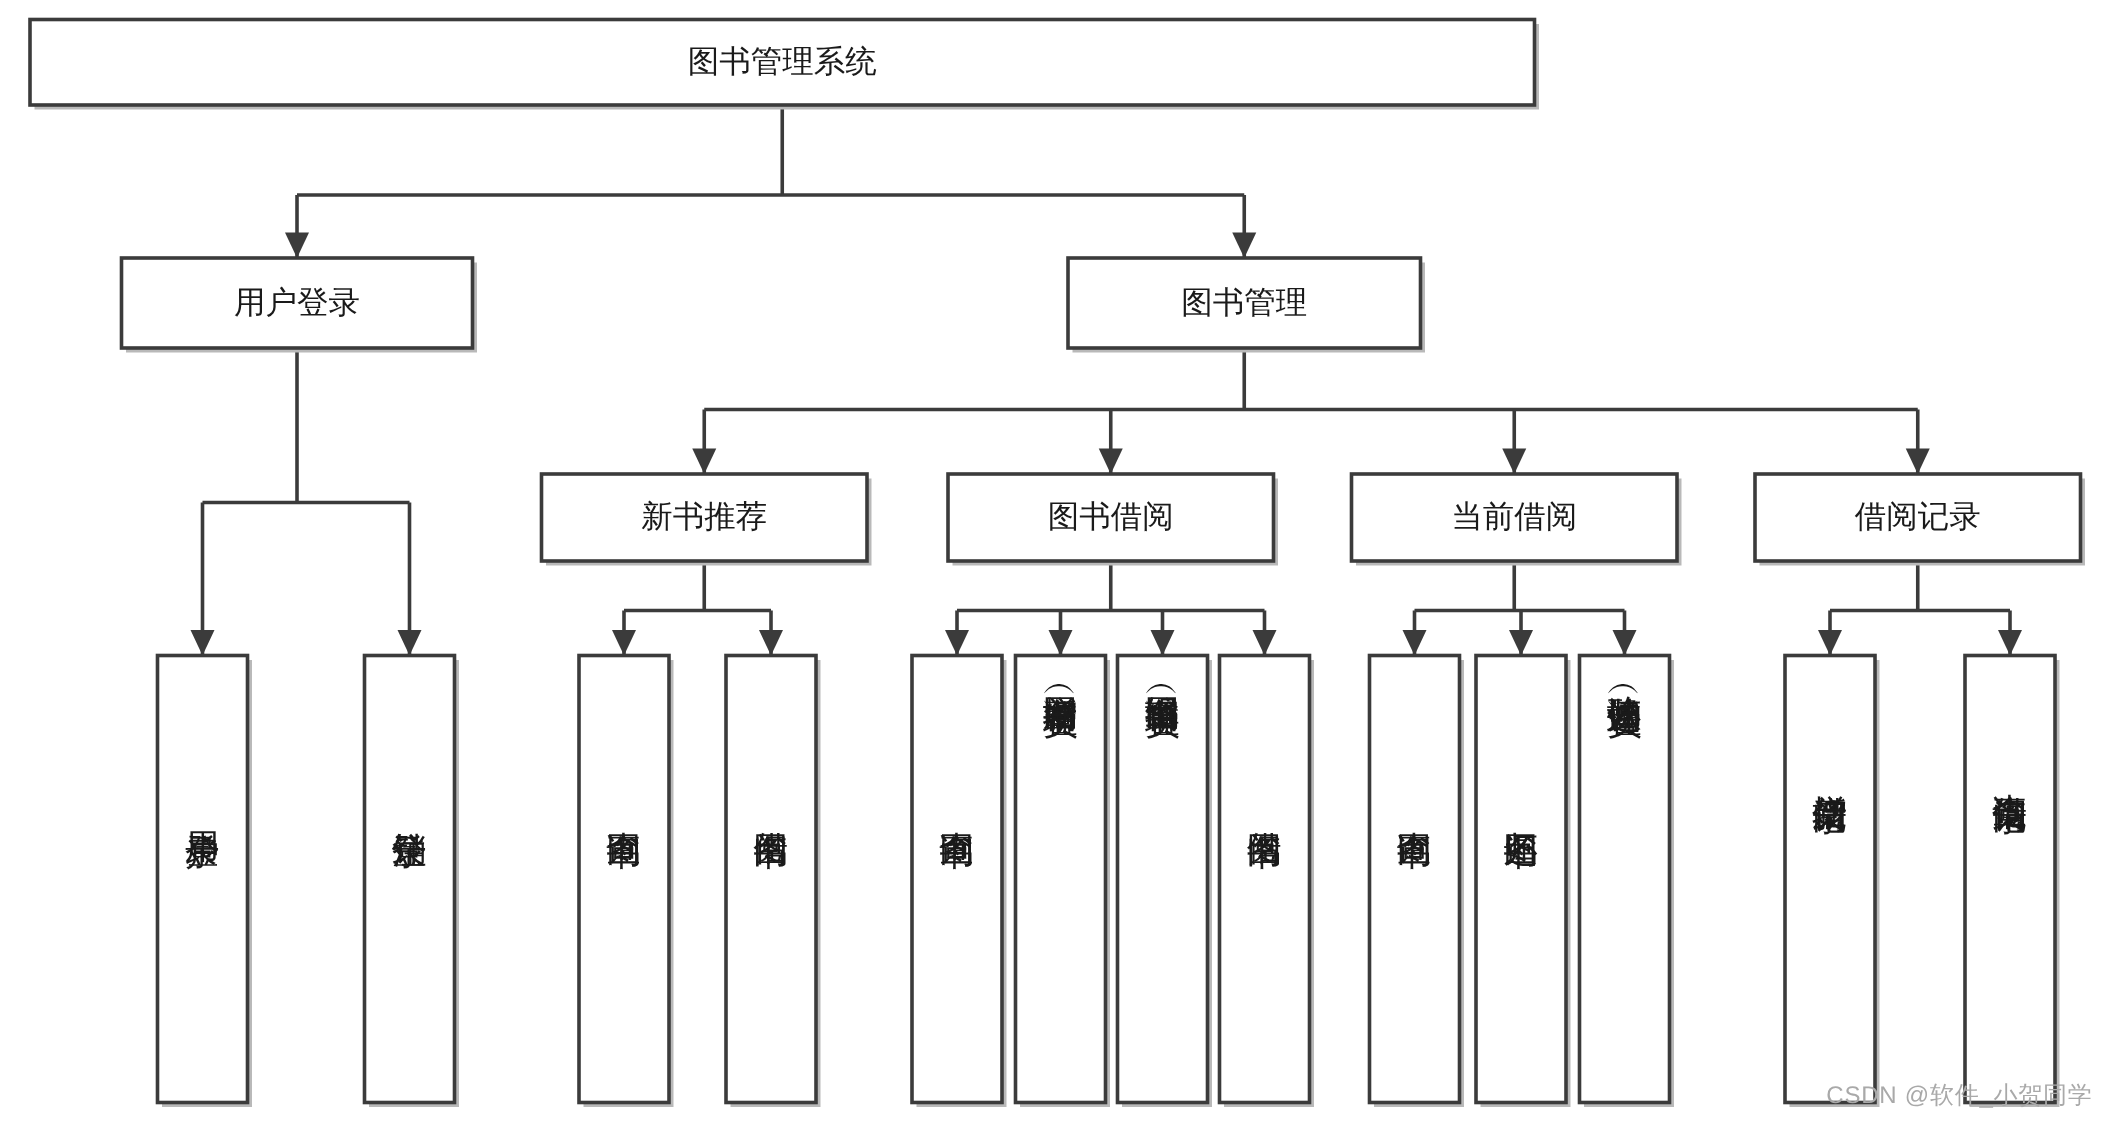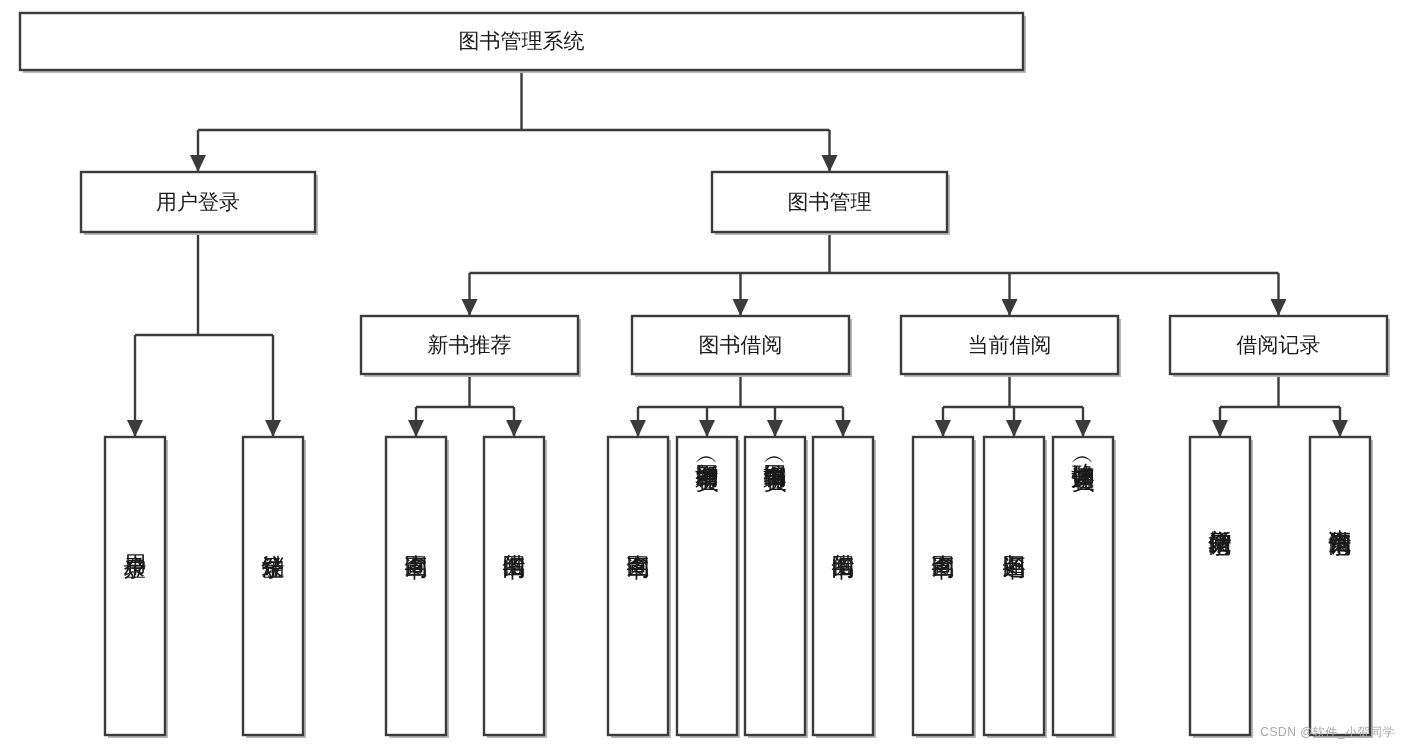--- a/index.html
+++ b/index.html
@@ -67,21 +67,21 @@
     line-height: 1.08;
     color: #1a1a1a;
     letter-spacing: 1px;
     white-space: nowrap;
   }
   .watermark {
     position: absolute;
     right: 10px;
     bottom: 6px;
     font-family: "Liberation Sans", "DejaVu Sans", sans-serif;
-    font-size: 12px;
+    font-size: 16px;
     color: #a9a9a9;
     letter-spacing: 0.5px;
     white-space: nowrap;
     margin-top: 14px;
   }
 </style>
 </head>
 <body>
 
 <div id="diagram-root">

